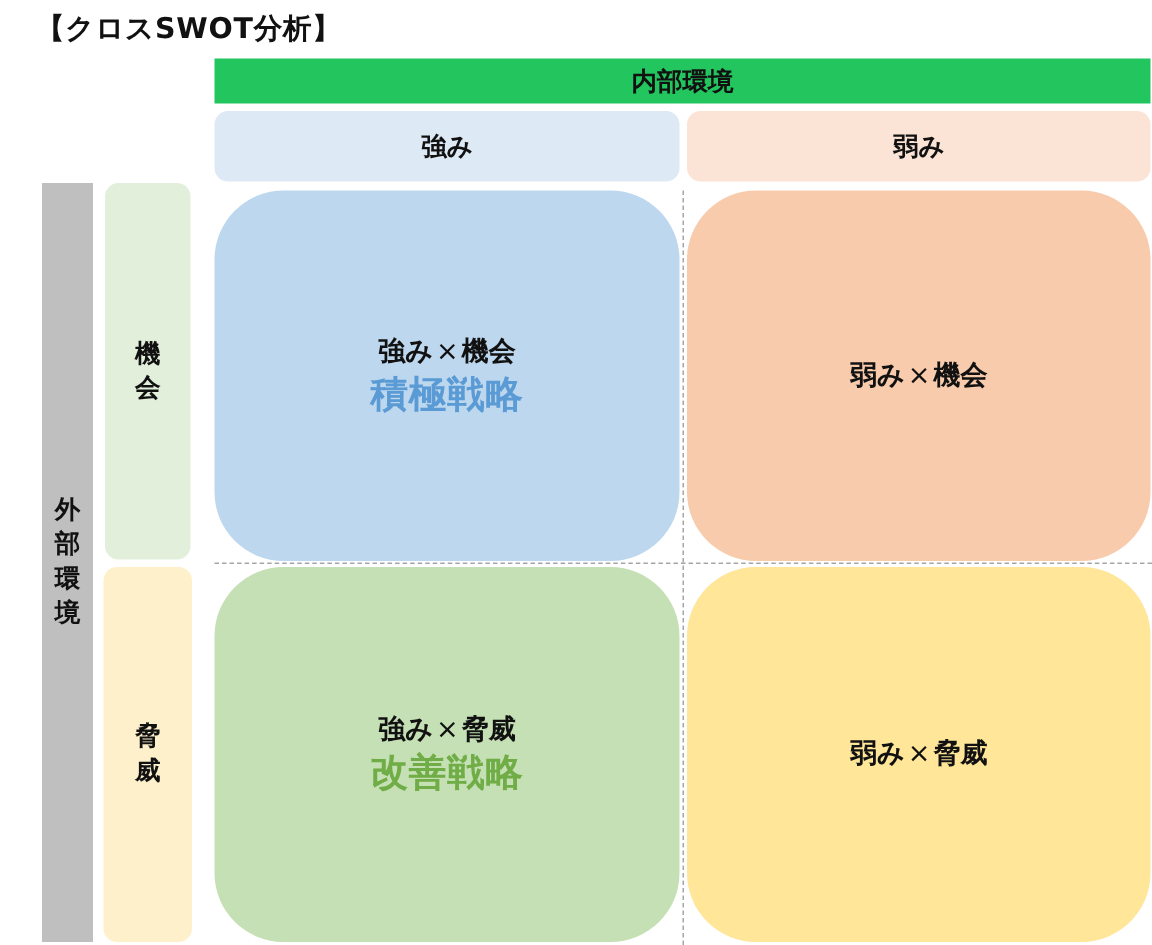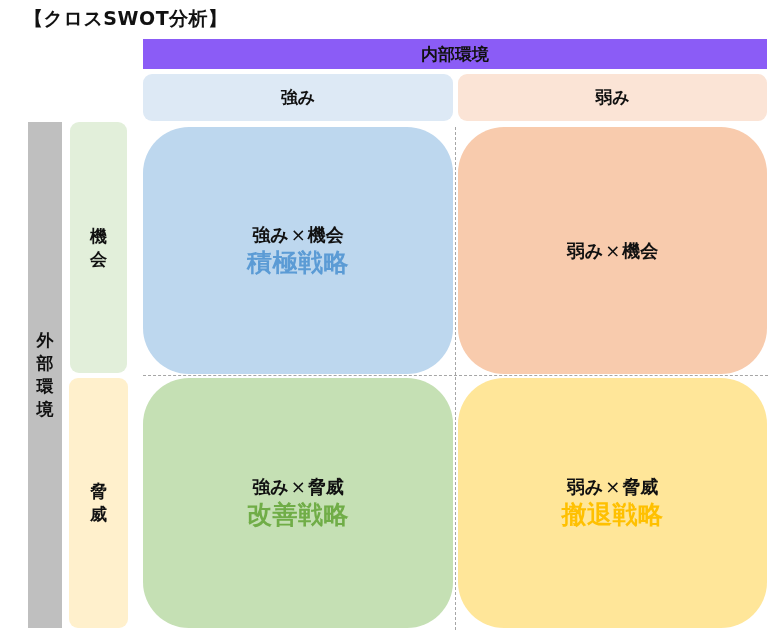--- a/index.html
+++ b/index.html
@@ -1,20 +1,20 @@
 <!DOCTYPE html>
 <html><head>
 <meta charset="utf-8">
 <style>
   html, body { margin:0; padding:0; background:#ffffff; }
   body { width:768px; height:630px; position:relative; overflow:hidden;
          font-family:"DejaVu Sans", "Liberation Sans", sans-serif; color:#111; }
   .abs { position:absolute; box-sizing:border-box; }
   .title { left:24px; top:6px; font-size:19px; font-weight:bold; letter-spacing:0.5px; }
-  .bar-top { left:143px; top:39px; width:624px; height:30px; background:#8b5cf6;
+  .bar-top { left:143px; top:39px; width:624px; height:30px; background:#22c55e;
              display:flex; align-items:center; justify-content:center;
              font-size:17px; font-weight:bold; }
   .colhead { top:74px; height:47px; border-radius:9px;
              display:flex; align-items:center; justify-content:center;
              font-size:17px; font-weight:bold; }
   .colhead.s { left:143px; width:310px; background:#dde9f5; }
   .colhead.w { left:458px; width:309px; background:#fbe4d6; }
   .bar-left { left:28px; top:122px; width:34px; height:506px; background:#bfbfbf;
               display:flex; align-items:center; justify-content:center; }
   .vtext { display:flex; flex-direction:column; align-items:center;
@@ -101,14 +101,13 @@
   </div>
   <div class="strat" style="color:#70ad47">改善戦略</div>
 </div>
 
 <div class="abs quad q-wt">
   <div class="combo combo-row">
     <span>弱み</span>
       <span class="x">×</span>
       <span>脅威</span>
   </div>
-  <div class="strat" style="color:#ffc000">撤退戦略</div>
 </div>
 
 </body></html>

